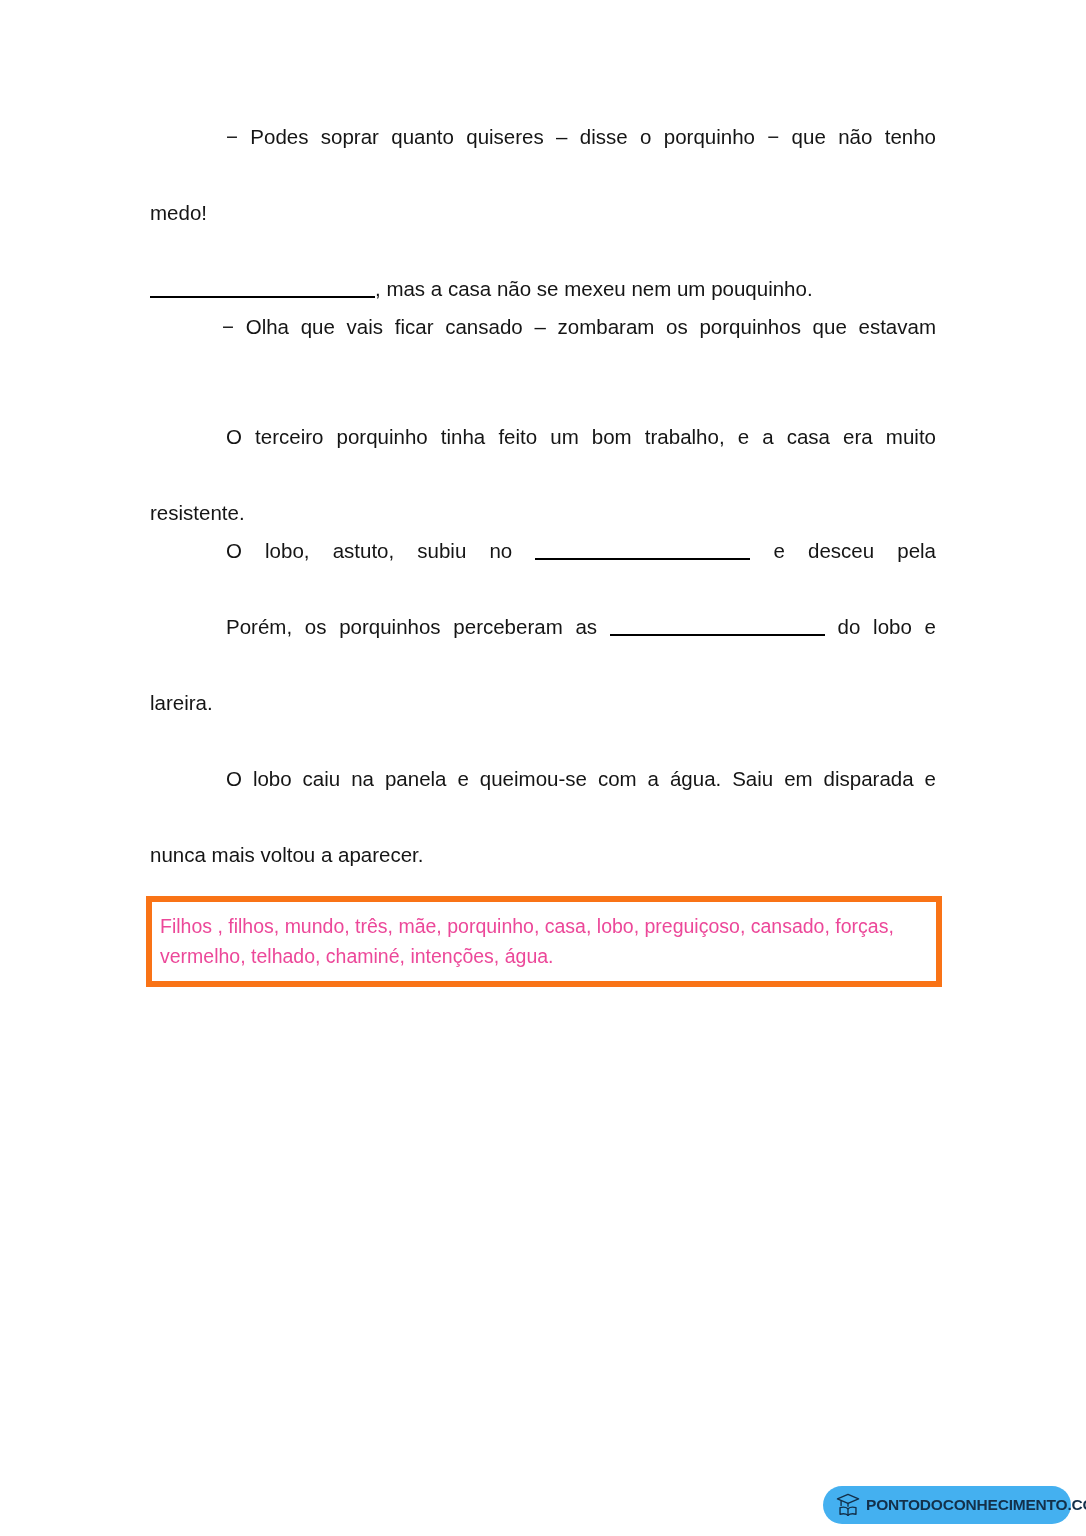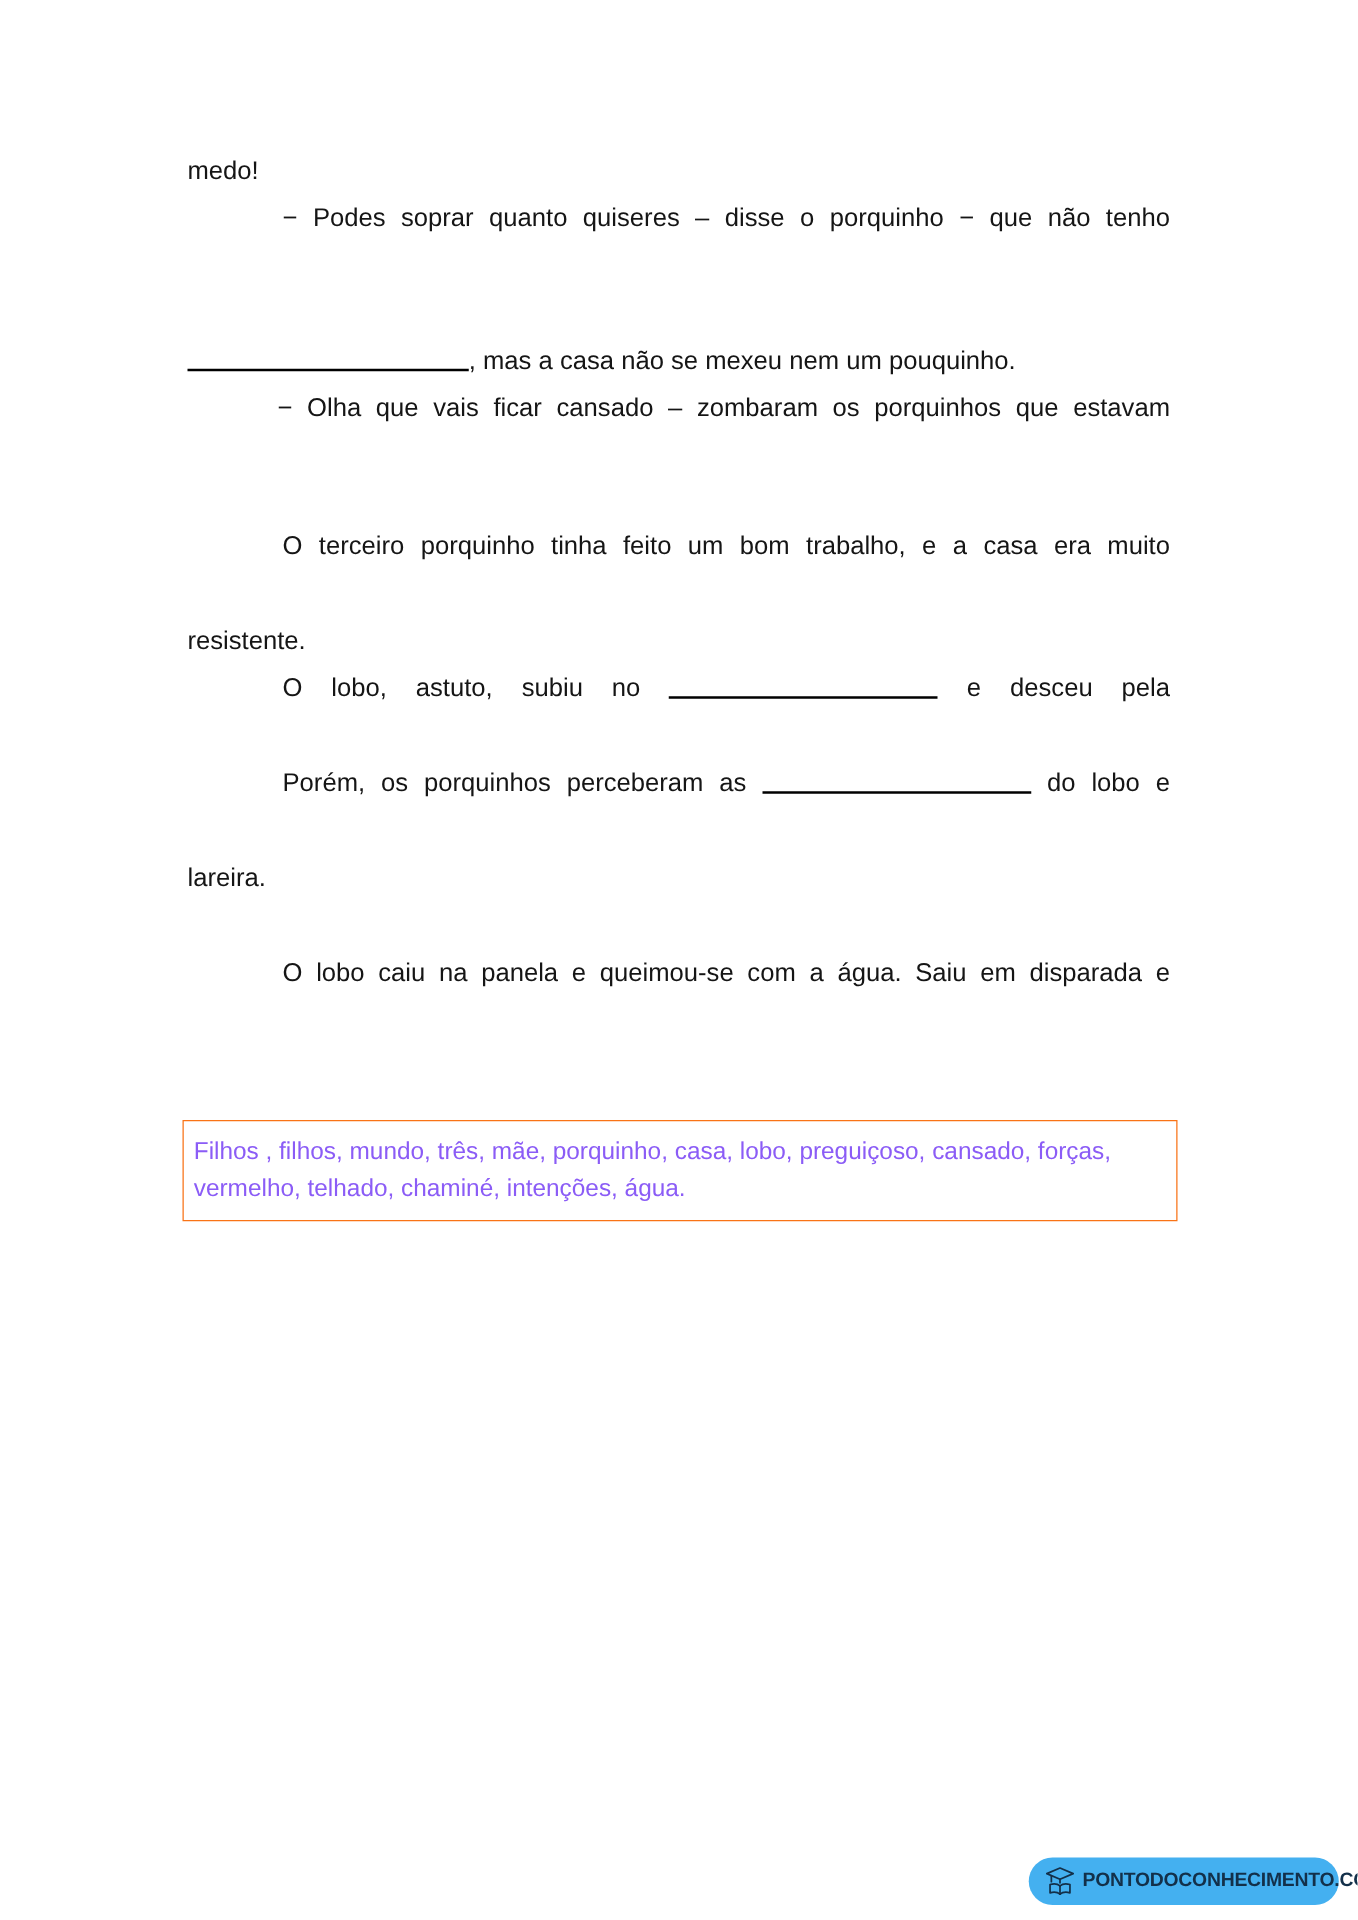--- a/index.html
+++ b/index.html
@@ -71,25 +71,25 @@
   .b-225 { width: 225px; }
   .b-170 { width: 170px; }
 
   
   .wordbank {
     position: absolute;
     left: 146px;
     top: 896px;
     width: 796px;
     box-sizing: border-box;
-    border: 1px solid #f97316;
+    border: 6px solid #f97316;
     padding: 9px 8px 10px 8px;
     font-size: 19.5px;
     line-height: 30px;
-    color: #8b5cf6;
+    color: #ec4899;
   }
 
   
   .logo {
     position: absolute;
     left: 823px;
     top: 1486px;
     width: 248px;
     height: 38px;
     background: #44b0f0;
@@ -114,42 +114,43 @@
     white-space: nowrap;
   }
 </style>
 </head>
 <body>
 
 <div class="page">
 
   <div class="content">
 
+    <p class="para indent"><span>− Podes soprar quanto quiseres – disse o porquinho − que não tenho</span></p>
     <p class="para nojust"><span>medo!</span></p>
-    <p class="para indent"><span>− Podes soprar quanto quiseres – disse o porquinho − que não tenho</span></p>
 
     <div class="gap-lg"></div>
 
     <p class="para nojust"><span class="blank b-225"></span><span>, mas a casa não se mexeu nem um pouquinho.</span></p>
 
     <p class="para indent-sm"><span>− Olha que vais ficar cansado – zombaram os porquinhos que estavam</span></p>
 
     <div class="gap-md"></div>
 
     <p class="para indent"><span>O terceiro porquinho tinha feito um bom trabalho, e a casa era muito</span></p>
     <p class="para nojust"><span>resistente.</span></p>
 
     <p class="para indent"><span>O lobo, astuto, subiu no</span>&nbsp;<span class="blank b-215"></span>&nbsp;<span>e desceu pela</span></p>
 
     <p class="para indent"><span>Porém, os porquinhos perceberam as</span>&nbsp;<span class="blank b-215"></span>&nbsp;<span>do lobo e</span></p>
     <p class="para nojust"><span>lareira.</span></p>
 
     <div class="gap-lg"></div>
 
     <p class="para indent"><span>O lobo caiu na panela e queimou-se com a água. Saiu em disparada e</span></p>
+    <p class="para nojust"><span>nunca mais voltou a aparecer.</span></p>
 
   </div>
 
   <div class="wordbank">
     <div>Filhos , filhos, mundo, três, mãe, porquinho, casa, lobo, preguiçoso, cansado, forças,</div>
     <div>vermelho, telhado, chaminé, intenções, água.</div>
   </div>
 
   <div class="logo">
     <svg class="logo-icon" viewBox="0 0 32 32">

